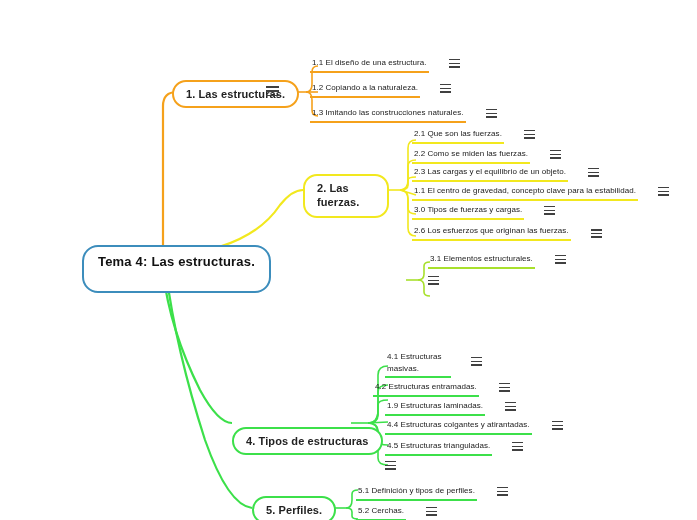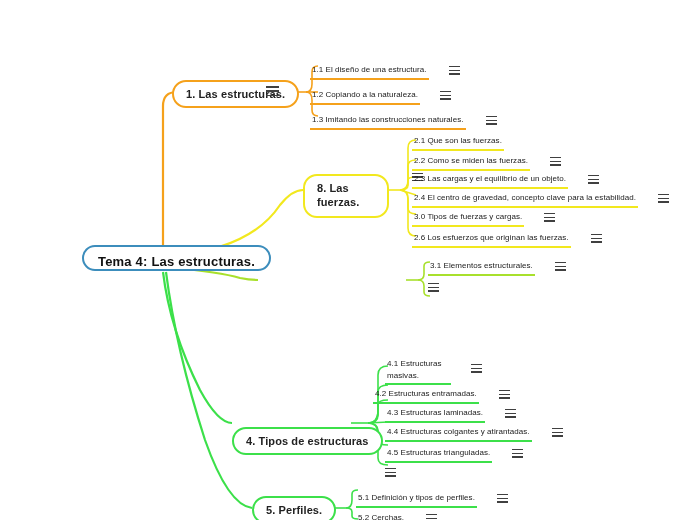--- a/index.html
+++ b/index.html
@@ -29,21 +29,21 @@
   }
   .node {
     position: absolute;
     box-sizing: border-box;
   }
   
   .root-node {
     border: 2px solid #3c8dbc;
     border-radius: 16px;
     background: #ffffff;
-    padding: 7px 14px 0 14px;
+    padding: 7px 14px 22px 14px;
     font-size: 13px;
     font-weight: bold;
     color: #111111;
     white-space: nowrap;
     letter-spacing: 0.2px;
   }
   
   .branch-node {
     border: 2px solid;
     border-radius: 14px;
@@ -62,21 +62,20 @@
   }
   .branch-node.nowrap {
     white-space: nowrap;
   }
   
   .leaf {
     position: absolute;
     display: flex;
     align-items: flex-start;
     gap: 20px;
-    margin-top: 7px;
   }
   .leaf-text {
     font-size: 8px;
     color: #1a1a1a;
     line-height: 1.45;
     padding: 0 2px 2px 2px;
     border-bottom: 2px solid;
     letter-spacing: 0.05px;
     white-space: nowrap;
   }
@@ -190,23 +189,23 @@
   </div>
   <div class="leaf" style="left:310px; top:107px;text-align:center;">
     <span class="leaf-text" style="border-color:#f5a11b;">1.3 Imitando las construcciones naturales.</span>
     <span class="ham">
         <i></i>
         <i></i>
         <i></i>
       </span>
   </div>
 
-  <div class="node branch-node wrap" style="left:303px; top:174px; width:86px; border-color:#f2e81e;">8. Las fuerzas.</div>
-
-  <div class="leaf" style="left:412px; top:128px;flex-direction:column;">
+  <div class="node branch-node wrap" style="left:303px; top:174px; width:86px; border-color:#f2e81e;">2. Las fuerzas.</div>
+
+  <div class="leaf" style="left:412px; top:128px;">
     <span class="leaf-text" style="border-color:#f2e81e;">2.1 Que son las fuerzas.</span>
     <span class="ham">
         <i></i>
         <i></i>
         <i></i>
       </span>
   </div>
   <div class="leaf" style="left:412px; top:148px;">
     <span class="leaf-text" style="border-color:#f2e81e;">2.2 Como se miden las fuerzas.</span>
     <span class="ham">
@@ -217,36 +216,36 @@
   </div>
   <div class="leaf" style="left:412px; top:166px;">
     <span class="leaf-text" style="border-color:#f2e81e;">2.3 Las cargas y el equilibrio de un objeto.</span>
     <span class="ham">
         <i></i>
         <i></i>
         <i></i>
       </span>
   </div>
   <div class="leaf" style="left:412px; top:185px;">
-    <span class="leaf-text" style="border-color:#f2e81e;">2.4 El centro de gravedad, concepto clave para la estabilidad.</span>
+    <span class="leaf-text" style="border-color:#f2e81e;">1.1 El centro de gravedad, concepto clave para la estabilidad.</span>
     <span class="ham">
         <i></i>
         <i></i>
         <i></i>
       </span>
   </div>
   <div class="leaf" style="left:412px; top:204px;">
     <span class="leaf-text" style="border-color:#f2e81e;">3.0 Tipos de fuerzas y cargas.</span>
     <span class="ham">
         <i></i>
         <i></i>
         <i></i>
       </span>
   </div>
-  <div class="leaf" style="left:412px; top:225px;">
+  <div class="leaf" style="left:412px; top:225px;align-items:center;">
     <span class="leaf-text" style="border-color:#f2e81e;">2.6  Los esfuerzos que originan las fuerzas.</span>
     <span class="ham">
         <i></i>
         <i></i>
         <i></i>
       </span>
   </div>
 
 
   <div class="leaf" style="left:428px; top:253px;">
@@ -277,21 +276,21 @@
   </div>
   <div class="leaf" style="left:373px; top:381px;">
     <span class="leaf-text" style="border-color:#3ce04a;">4.2 Estructuras entramadas.</span>
     <span class="ham">
         <i></i>
         <i></i>
         <i></i>
       </span>
   </div>
   <div class="leaf" style="left:385px; top:400px;">
-    <span class="leaf-text" style="border-color:#3ce04a;">4.3 Estructuras laminadas.</span>
+    <span class="leaf-text" style="border-color:#3ce04a;">1.9 Estructuras laminadas.</span>
     <span class="ham">
         <i></i>
         <i></i>
         <i></i>
       </span>
   </div>
   <div class="leaf" style="left:385px; top:419px;">
     <span class="leaf-text" style="border-color:#3ce04a;">4.4 Estructuras colgantes y atirantadas.</span>
     <span class="ham">
         <i></i>

